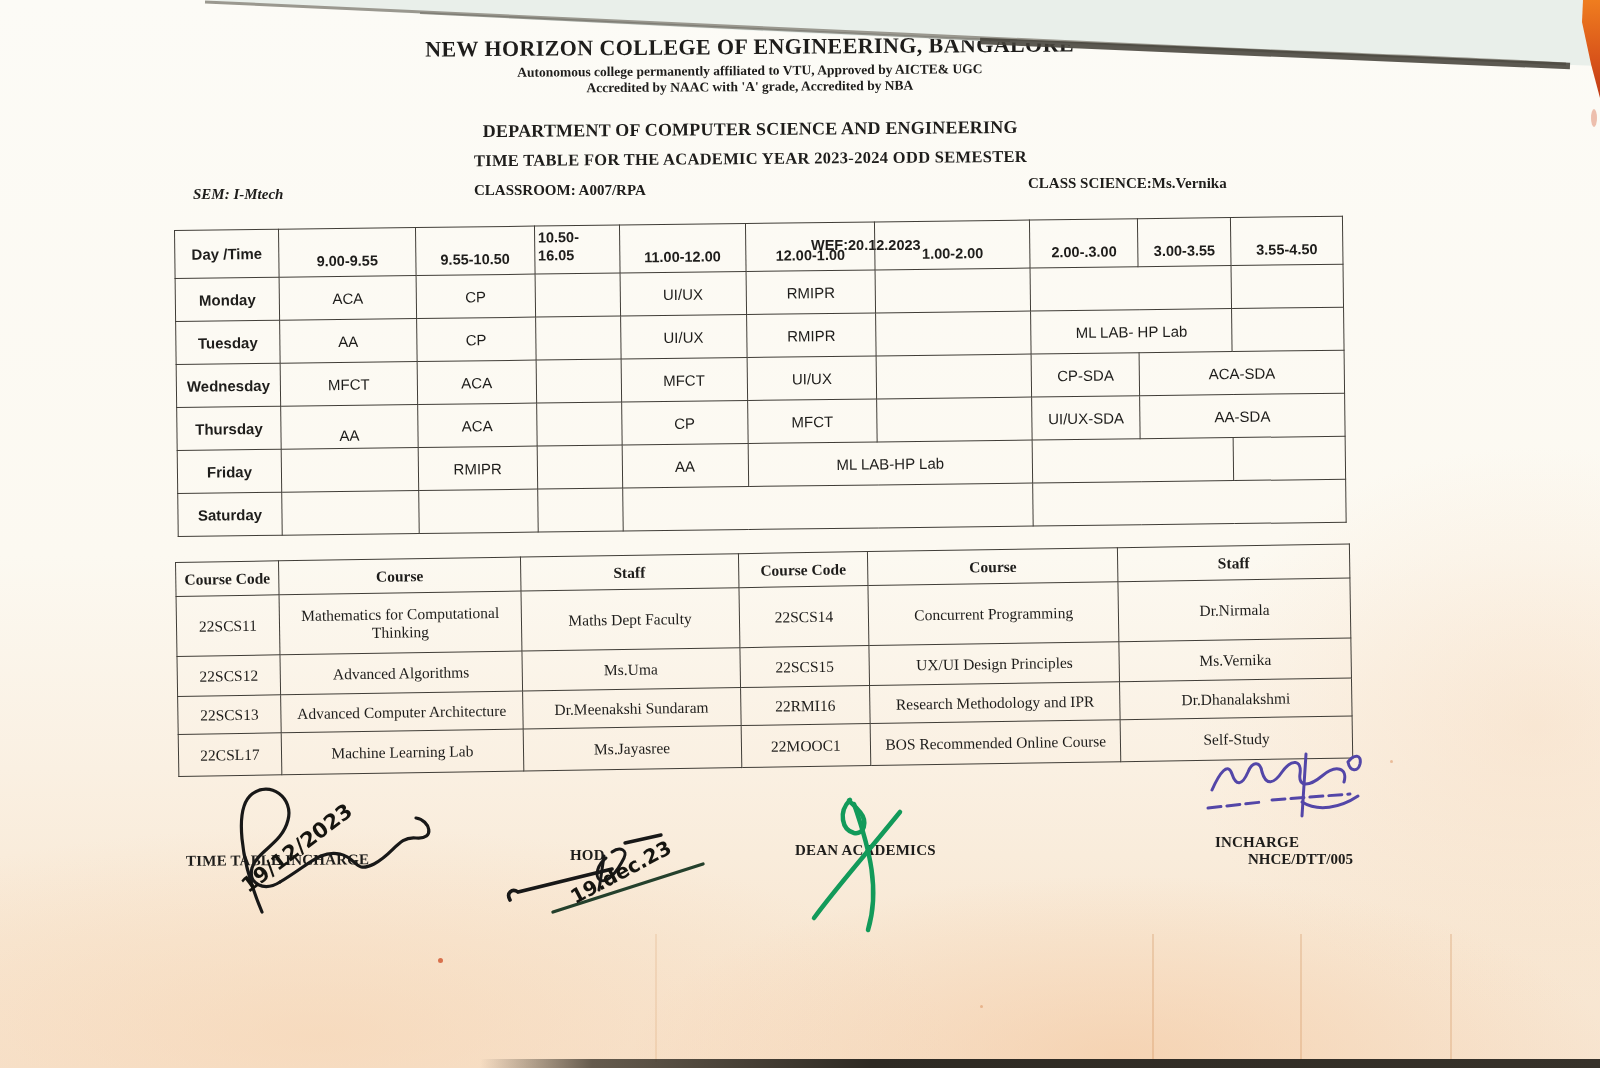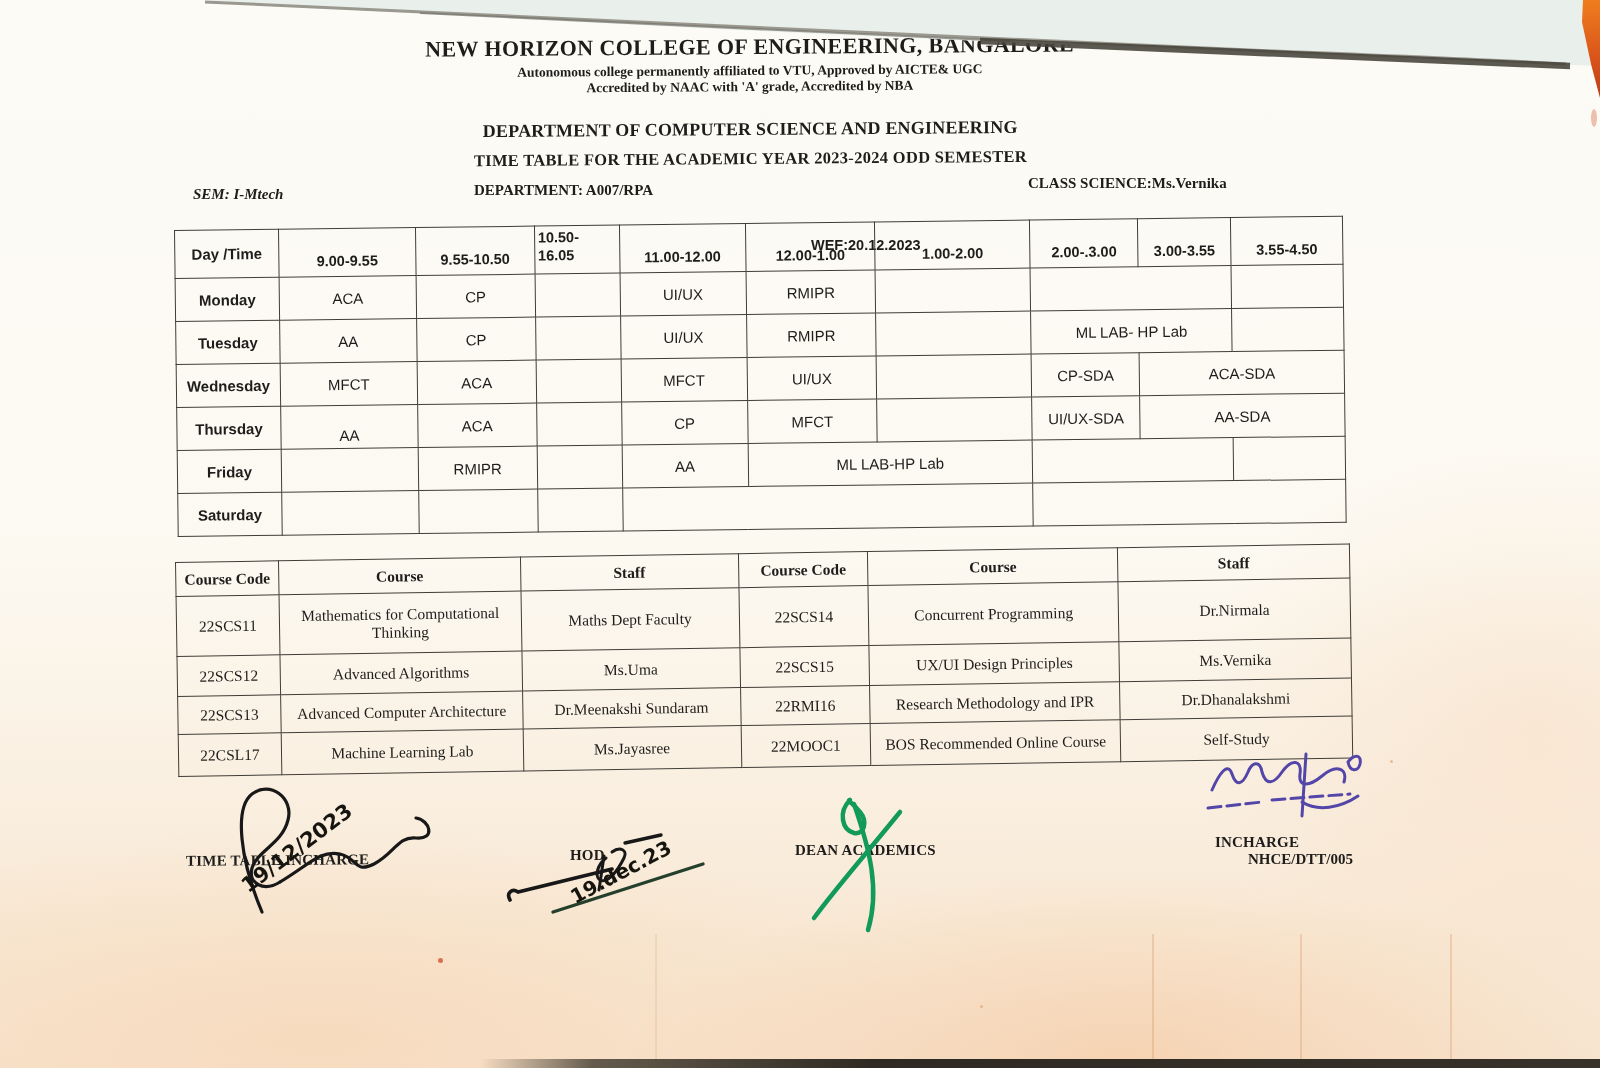--- a/index.html
+++ b/index.html
@@ -102,21 +102,21 @@
 
 <div class="abs doc-header">
   <div class="college">NEW HORIZON COLLEGE OF ENGINEERING, BANGALORE</div>
   <div class="aff">Autonomous college permanently affiliated to VTU, Approved by AICTE&amp; UGC</div>
   <div class="aff" style="margin-top:0;">Accredited by NAAC with 'A' grade, Accredited by NBA</div>
   <div class="dept">DEPARTMENT OF COMPUTER SCIENCE AND ENGINEERING</div>
   <div class="tt-title">TIME TABLE FOR THE ACADEMIC YEAR 2023-2024 ODD SEMESTER</div>
 </div>
 
 <div class="abs meta" style="left:193px;top:186px;font-style:italic;">SEM: I-Mtech</div>
-<div class="abs meta" style="left:474px;top:182px;">DEPARTMENT: A007/RPA</div>
+<div class="abs meta" style="left:474px;top:182px;">CLASSROOM: A007/RPA</div>
 <div class="abs meta" style="left:1028px;top:175px;">CLASS SCIENCE:Ms.Vernika</div>
 <div class="abs wef" style="left:811px;top:237px;">WEF:20.12.2023</div>
 
 <table class="timetable">
   <colgroup>
     <col style="width:104px">
       <col style="width:137px">
       <col style="width:119px">
       <col style="width:85px">
     <col style="width:126px">

